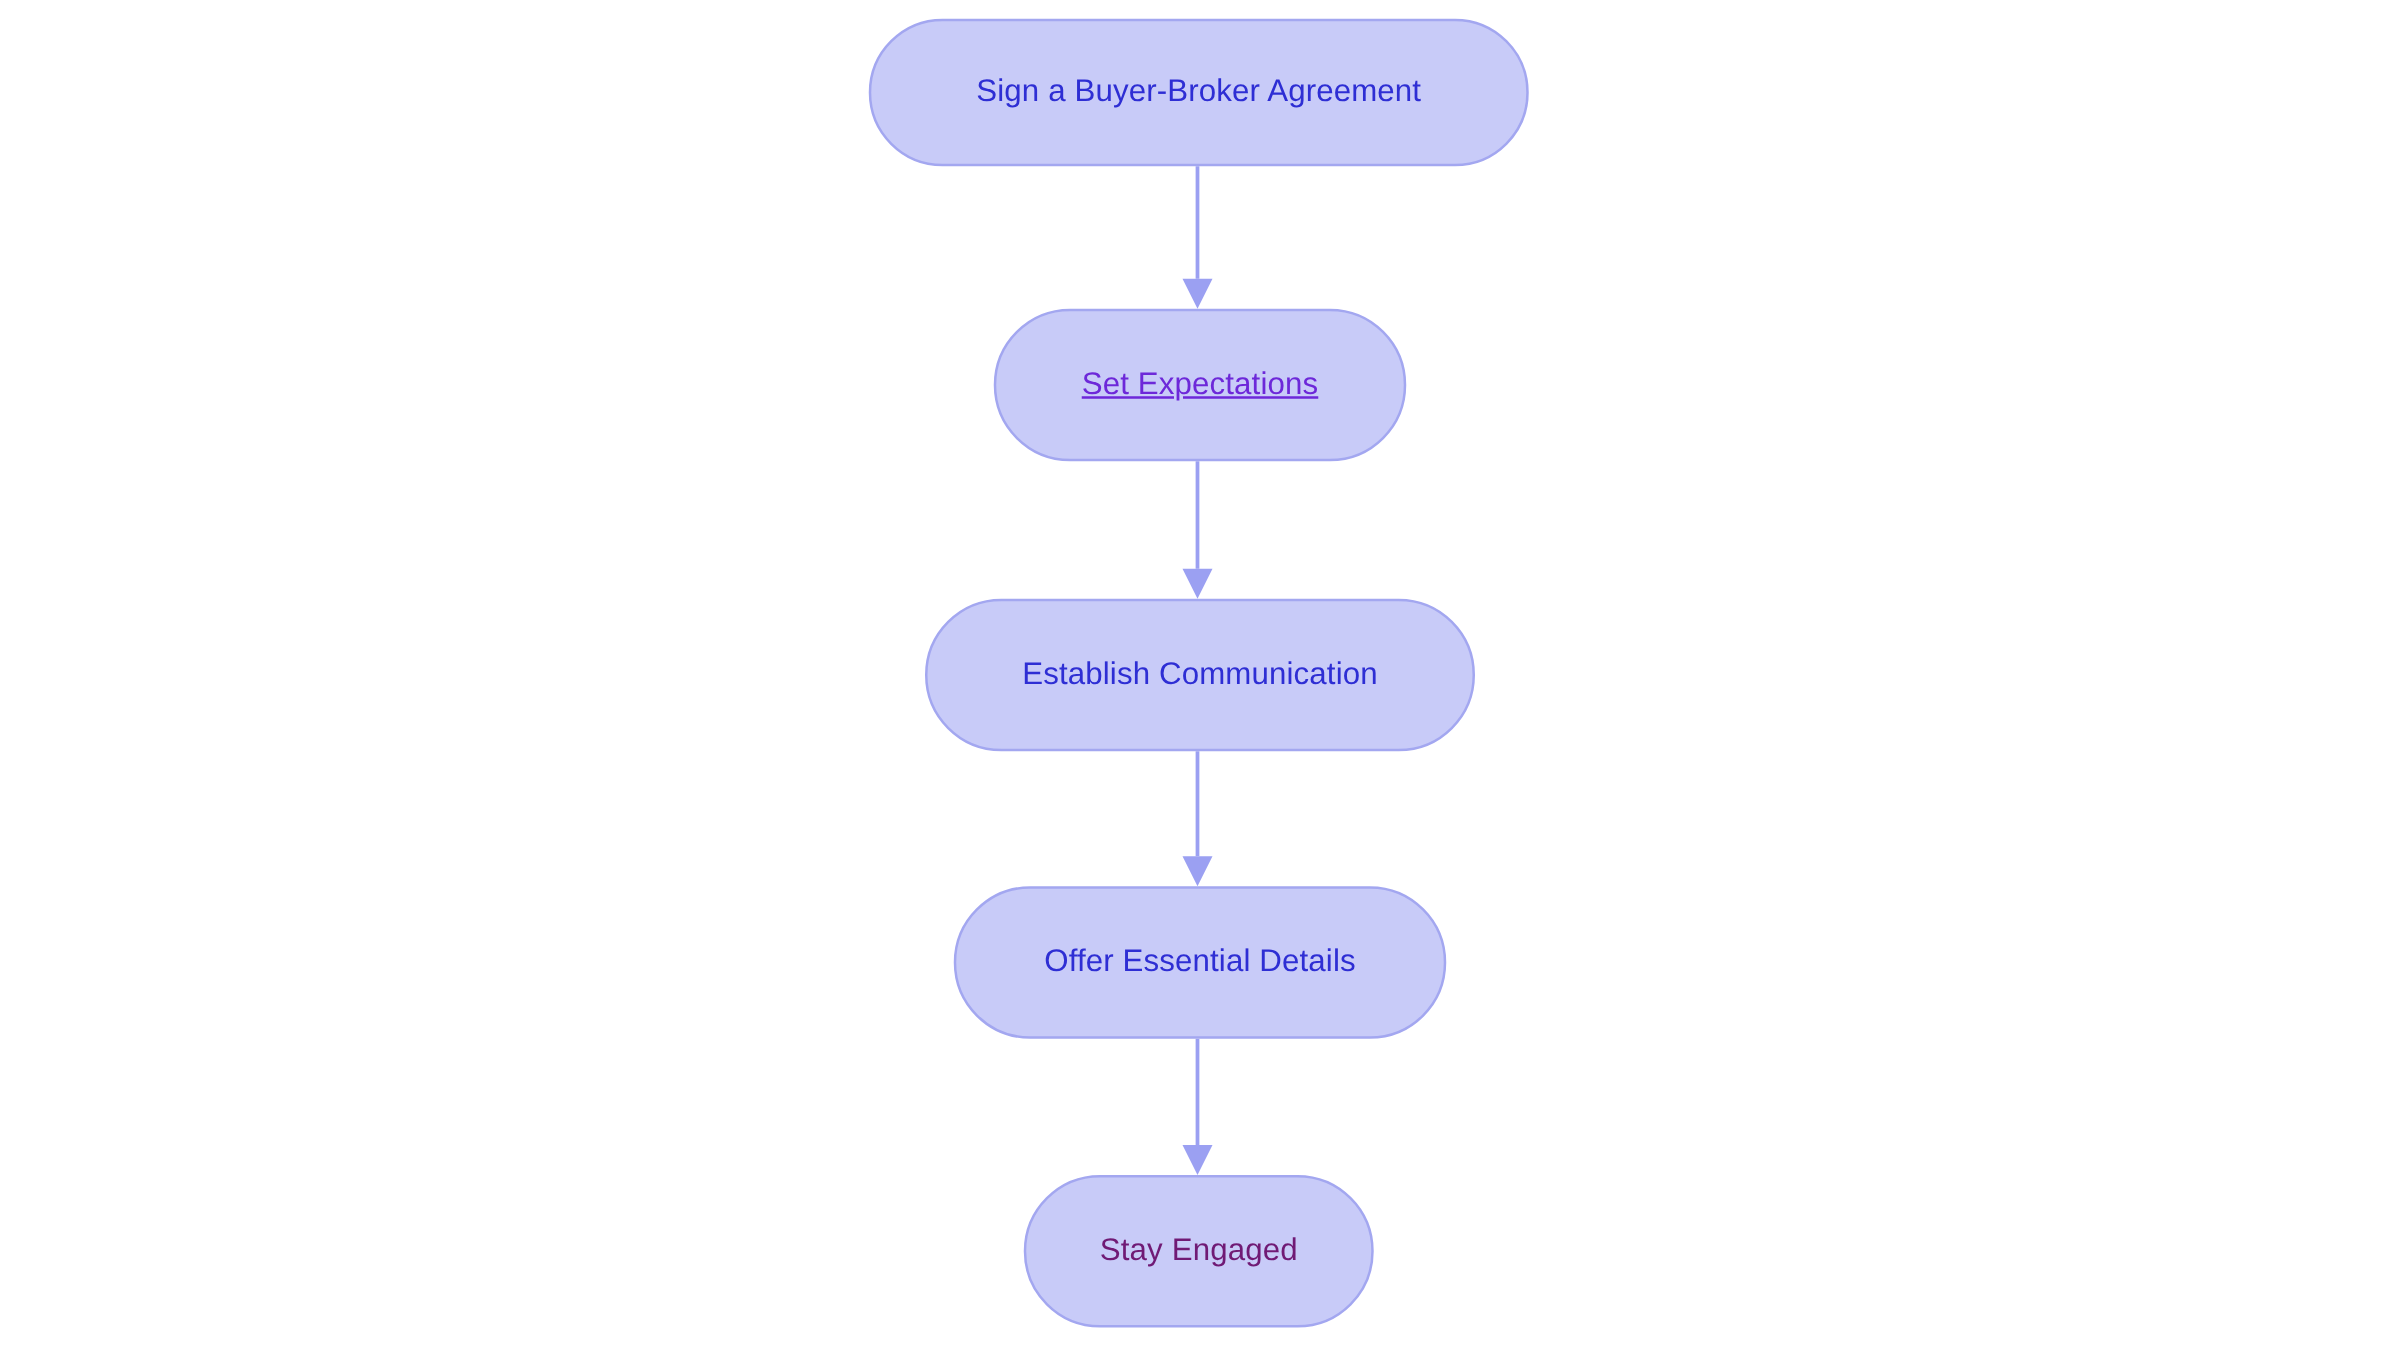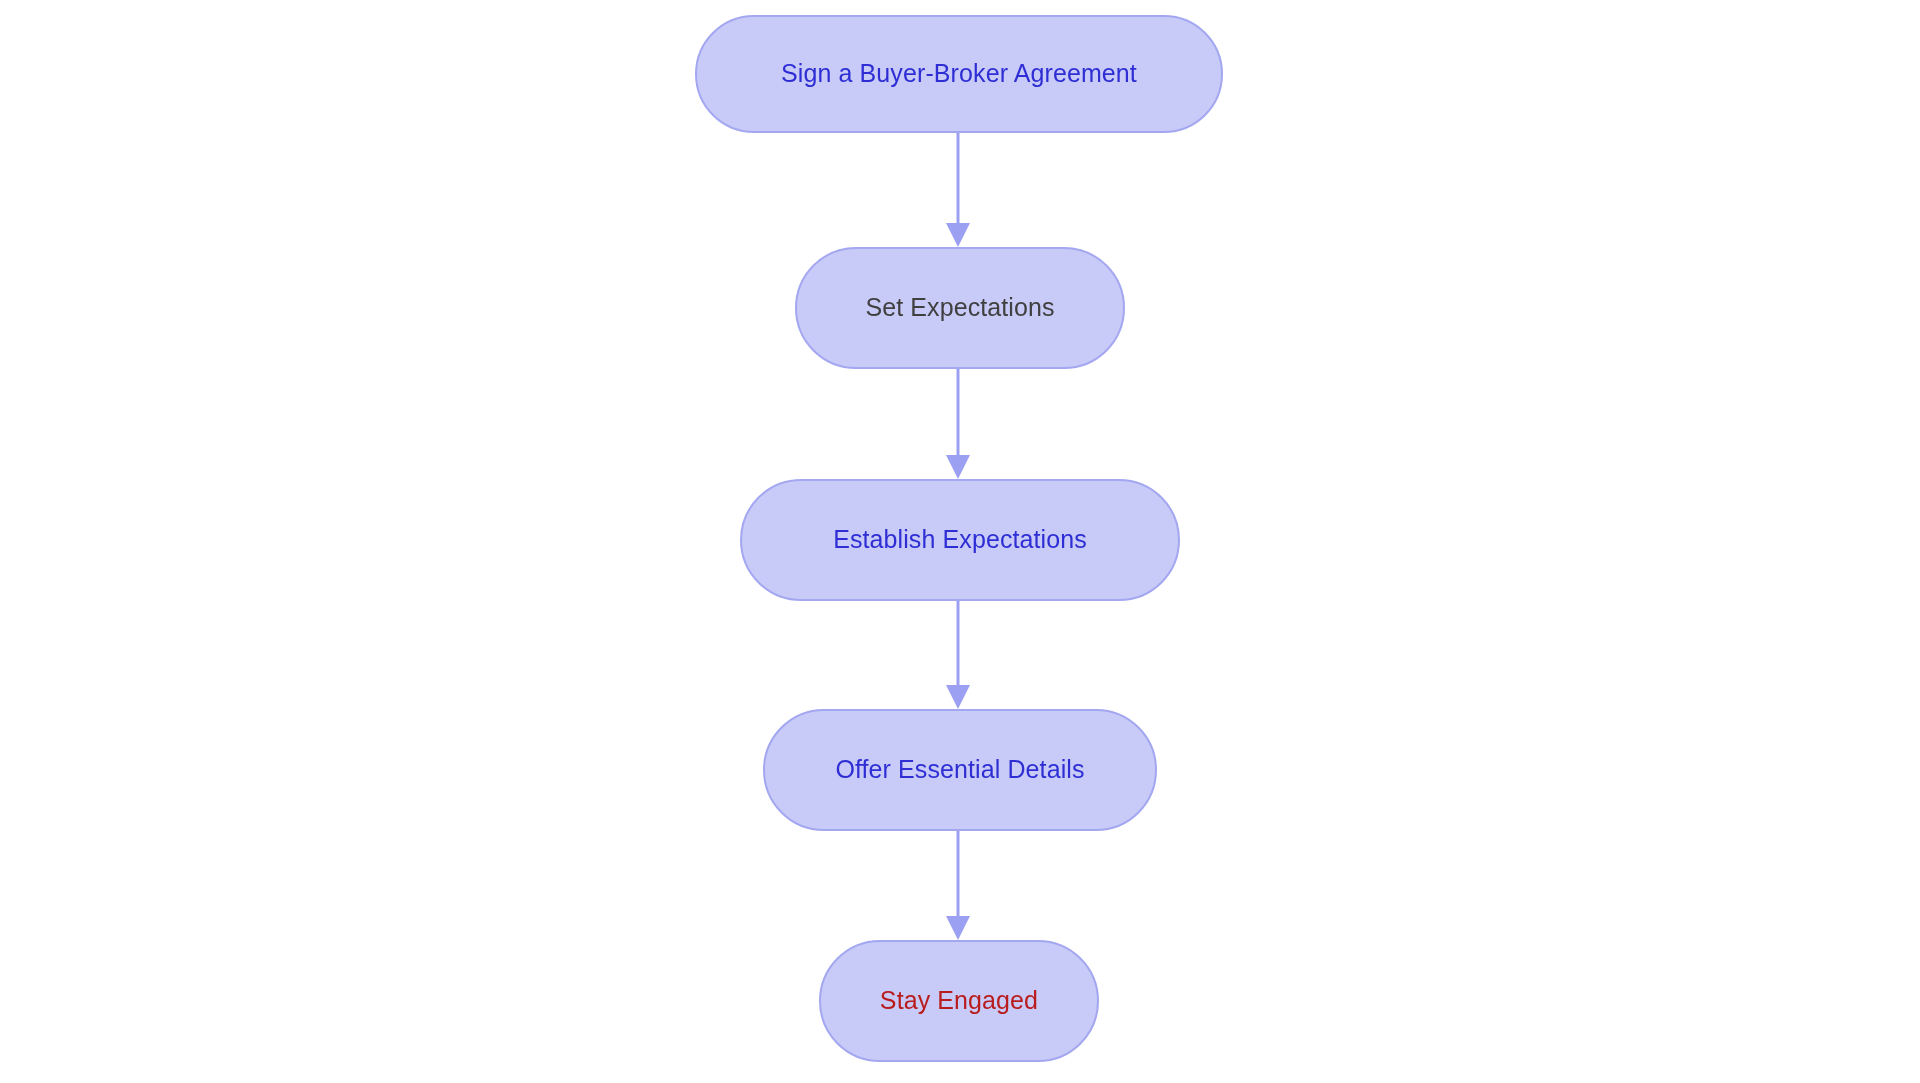--- a/index.html
+++ b/index.html
@@ -75,29 +75,29 @@
       <svg width="28" height="109" viewBox="0 0 28 109">
         <rect x="12.5" y="0" width="3" height="85" fill="#9ba0f2"></rect>
         <polygon points="2,85 26,85 14,109" fill="#9ba0f2"></polygon>
       </svg>
     </div>
 
   <div class="node" id="node-0" style="left: 695px; top: 15px; width: 528px; height: 118px; background: rgb(200, 203, 248); border-color: rgb(163, 167, 240); color: rgb(46, 46, 212);">
     <span class="node-label">Sign a Buyer-Broker Agreement</span>
   </div>
 
-  <div class="node" id="node-1" style="left: 795px; top: 247px; width: 330px; height: 122px; background: rgb(200, 203, 248); border-color: rgb(163, 167, 240); color: #404040;">
+  <div class="node" id="node-1" style="left: 795px; top: 247px; width: 330px; height: 122px; background: rgb(200, 203, 248); border-color: rgb(163, 167, 240); color: #6d28d9; text-decoration: underline;">
     <span class="node-label">Set Expectations</span>
   </div>
 
   <div class="node" id="node-2" style="left: 740px; top: 479px; width: 440px; height: 122px; background: rgb(200, 203, 248); border-color: rgb(163, 167, 240); color: rgb(46, 46, 212);">
-    <span class="node-label">Establish Expectations</span>
+    <span class="node-label">Establish Communication</span>
   </div>
 
   <div class="node" id="node-3" style="left: 763px; top: 709px; width: 394px; height: 122px; background: rgb(200, 203, 248); border-color: rgb(163, 167, 240); color: rgb(46, 46, 212);">
     <span class="node-label">Offer Essential Details</span>
   </div>
 
-  <div class="node" id="node-4" style="left: 819px; top: 940px; width: 280px; height: 122px; background: rgb(200, 203, 248); border-color: rgb(163, 167, 240); color: #b91c1c;">
+  <div class="node" id="node-4" style="left: 819px; top: 940px; width: 280px; height: 122px; background: rgb(200, 203, 248); border-color: rgb(163, 167, 240); color: #701a75;">
     <span class="node-label">Stay Engaged</span>
   </div>
 
 </div>
 
 </body></html>

